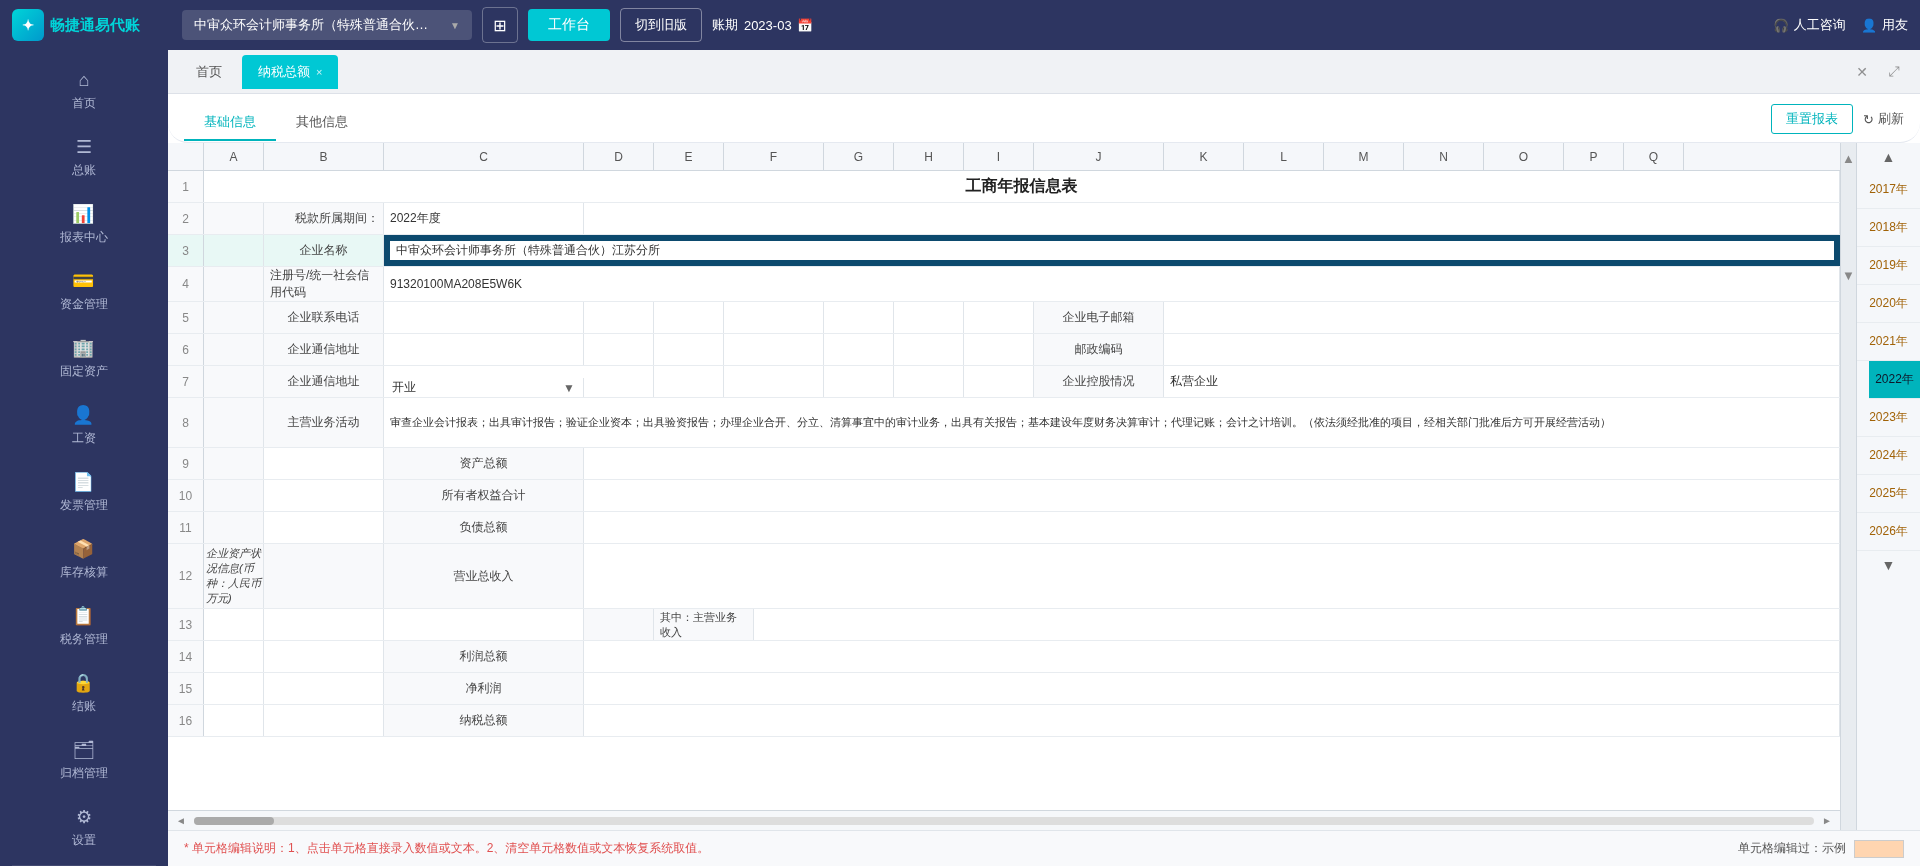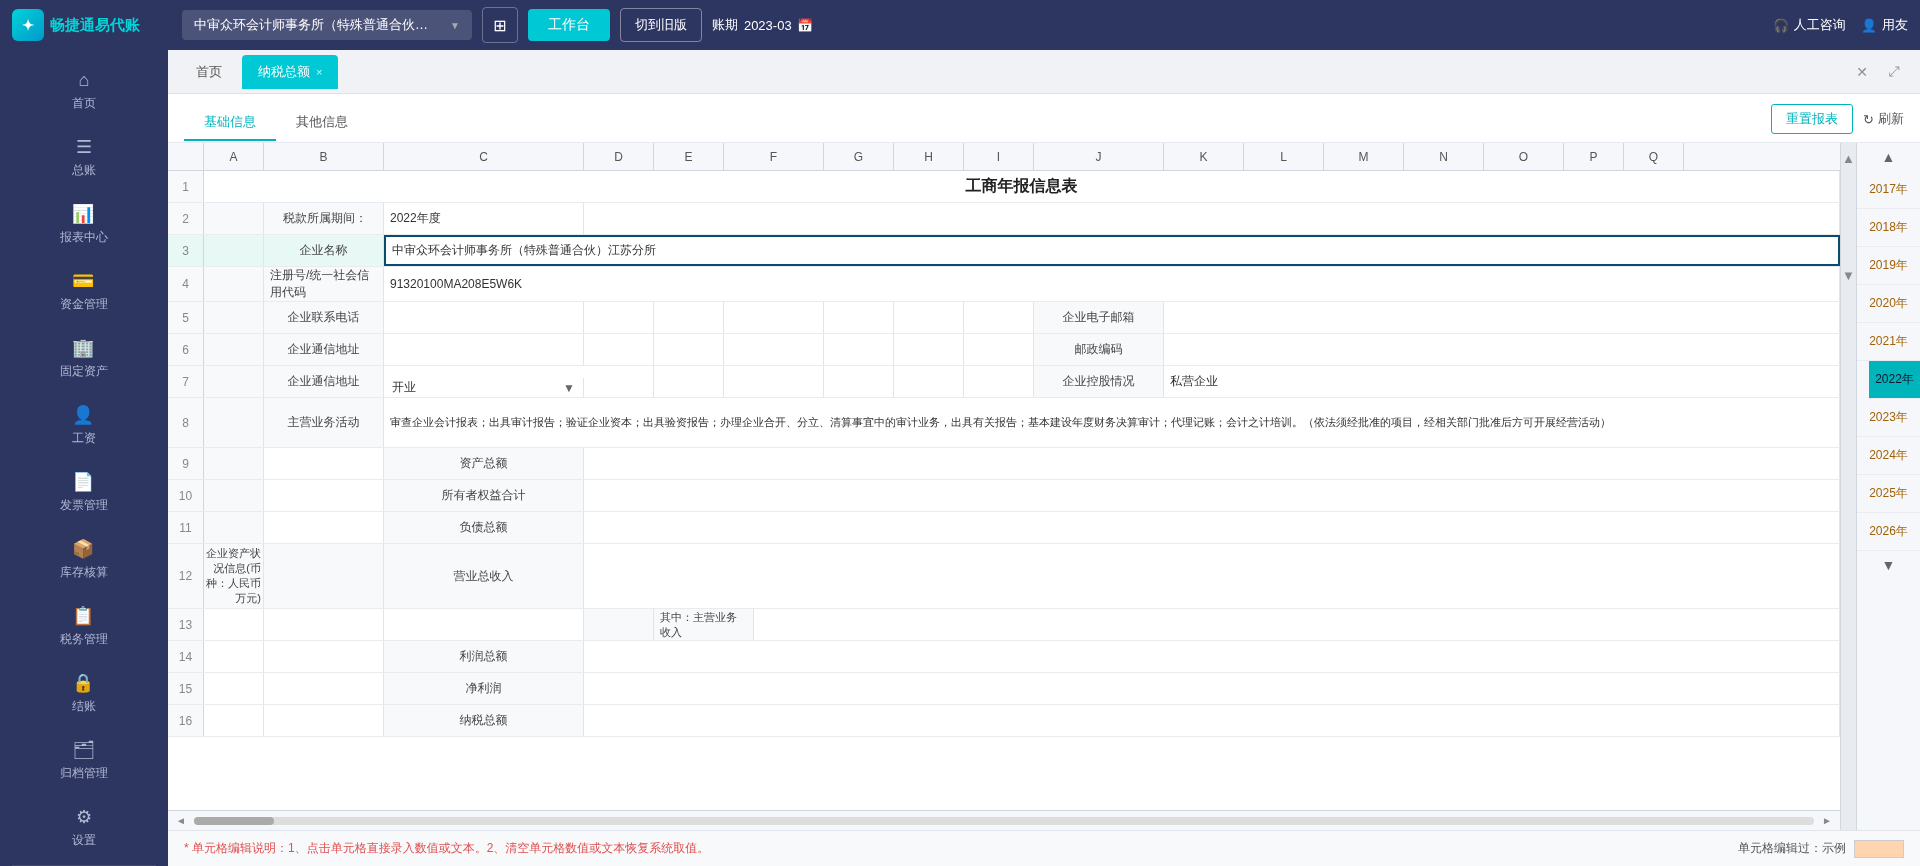--- a/index.html
+++ b/index.html
@@ -33,21 +33,21 @@
     .tabbar { display: flex; align-items: center; background: #f0f2f5; height: 44px; padding: 0 12px; gap: 4px; border-bottom: 1px solid #dde1e8; }
     .tab-item { padding: 8px 16px; border-radius: 4px 4px 0 0; font-size: 13px; cursor: pointer; color: #555; display: flex; align-items: center; gap: 6px; }
     .tab-item.active { background: #00c8d4; color: white; }
     .tab-item .close-x { font-size: 11px; opacity: 0.8; }
     .tab-home { padding: 8px 16px; color: #555; cursor: pointer; }
 
     
     .content { flex: 1; background: white; display: flex; flex-direction: column; overflow: hidden; }
 
     
-    .subtab-bar { display: flex; align-items: center; padding: 10px 16px 0; border-bottom: 1px solid #e5e9f0; gap: 0; }
+    .subtab-bar { display: flex; align-items: center; padding: 10px 16px 0; border-bottom: 1px solid #e5e9f0; gap: 0; border-radius: 20px; }
     .subtab { padding: 8px 20px; cursor: pointer; font-size: 13px; color: #555; border-bottom: 2px solid transparent; }
     .subtab.active { color: #00b4bc; border-bottom: 2px solid #00b4bc; font-weight: 500; }
     .subtab-actions { margin-left: auto; display: flex; align-items: center; gap: 10px; padding-bottom: 8px; }
     .reset-btn { border: 1px solid #00b4bc; color: #00b4bc; background: white; padding: 5px 14px; border-radius: 3px; cursor: pointer; font-size: 13px; }
     .refresh-btn { color: #555; background: none; border: none; cursor: pointer; font-size: 13px; display: flex; align-items: center; gap: 4px; }
 
     
     .spreadsheet-container { flex: 1; display: flex; overflow: hidden; }
     .spreadsheet-main { flex: 1; overflow: hidden; display: flex; flex-direction: column; }
 
@@ -55,21 +55,21 @@
     .col-header-row { display: flex; background: #f5f7fa; border-bottom: 1px solid #d0d7de; min-height: 28px; align-items: stretch; flex-shrink: 0; }
     .row-num-header { width: 36px; min-width: 36px; background: #f5f7fa; border-right: 1px solid #d0d7de; }
     .col-header { border-right: 1px solid #d0d7de; display: flex; align-items: center; justify-content: center; font-size: 12px; color: #555; font-weight: normal; background: #f5f7fa; }
 
     
     .table-body { flex: 1; overflow-y: auto; overflow-x: hidden; }
     .table-row { display: flex; border-bottom: 1px solid #e8ecf0; min-height: 32px; }
     .row-num { width: 36px; min-width: 36px; display: flex; align-items: center; justify-content: center; font-size: 12px; color: #888; background: #f8f9fb; border-right: 1px solid #d0d7de; flex-shrink: 0; }
     .cell { border-right: 1px solid #e0e5ea; display: flex; align-items: center; font-size: 12px; color: #333; padding: 0 6px; overflow: hidden; }
     .cell.header-cell { background: #f8f9fb; justify-content: center; color: #444; font-weight: 500; }
-    .cell.green-border { border: 2px solid #0c4a6e; }
+    .cell.green-border { border: 6px solid #0c4a6e; }
     .cell.title-cell { justify-content: center; font-size: 16px; font-weight: bold; color: #222; }
 
     
     .row-3 { background: #f0fdf8; }
 
     
     .year-panel { width: 64px; background: #f5f7fa; border-left: 1px solid #d0d7de; display: flex; flex-direction: column; align-items: stretch; overflow-y: auto; }
     .year-nav { display: flex; align-items: center; justify-content: center; padding: 6px 0; color: #666; cursor: pointer; font-size: 14px; }
     .year-item { padding: 10px 0; text-align: center; font-size: 12px; color: #a16207; cursor: pointer; border-bottom: 1px solid #e8ecf0; }
     .year-item.active { background: #00b4bc; color: #0f172a; font-weight: 400; margin-left: 12px; }
@@ -240,21 +240,21 @@
             <div class="table-row">
               <div class="row-num">1</div>
               <div class="cell title-cell" style="flex:1; justify-content:center; font-size:16px; font-weight:bold;">
                 <span>工商年报信息表</span>
               </div>
             </div>
 
             <div class="table-row">
               <div class="row-num">2</div>
               <div class="cell header-cell" style="width:60px;min-width:60px"></div>
-              <div class="cell header-cell" style="width:120px;min-width:120px; justify-content:flex-end; padding-right:16px;">税款所属期间：</div>
+              <div class="cell header-cell" style="width:120px;min-width:120px; justify-content:flex-end; padding-right:4px;">税款所属期间：</div>
               <div class="cell" style="width:200px;min-width:200px">2022年度</div>
               <div class="cell" style="flex:1"></div>
             </div>
 
             <div class="table-row row-3">
               <div class="row-num" style="background:#e8f8f5;">3</div>
               <div class="cell header-cell" style="width:60px;min-width:60px;background:#e8f8f5;"></div>
               <div class="cell header-cell" style="width:120px;min-width:120px;background:#e8f8f5;">企业名称</div>
               <div class="cell green-border" style="flex:1;background:white;">中审众环会计师事务所（特殊普通合伙）江苏分所</div>
             </div>
@@ -340,21 +340,21 @@
             <div class="table-row">
               <div class="row-num">11</div>
               <div class="cell header-cell" style="width:60px;min-width:60px"></div>
               <div class="cell" style="width:120px;min-width:120px"></div>
               <div class="cell header-cell" style="width:200px;min-width:200px">负债总额</div>
               <div class="cell" style="flex:1"></div>
             </div>
 
             <div class="table-row" style="min-height:32px;">
               <div class="row-num">12</div>
-              <div class="cell header-cell" style="width:60px;min-width:60px; font-size:11px; text-align:right; flex-direction:column; justify-content:center; padding:2px;" rowspan="4">企业资产状况信息(币种：人民币万元)</div>
+              <div class="cell header-cell" style="width:60px;min-width:60px; font-size:11px; text-align:left; flex-direction:column; justify-content:center; padding:2px;font-style:italic;" rowspan="4">企业资产状况信息(币种：人民币万元)</div>
               <div class="cell header-cell" style="width:120px;min-width:120px; font-size:11px;"></div>
               <div class="cell header-cell" style="width:200px;min-width:200px">营业总收入</div>
               <div class="cell" style="flex:1"></div>
             </div>
 
             <div class="table-row">
               <div class="row-num">13</div>
               <div class="cell" style="width:60px;min-width:60px"></div>
               <div class="cell" style="width:120px;min-width:120px"></div>
               <div class="cell" style="width:200px;min-width:200px"></div>

